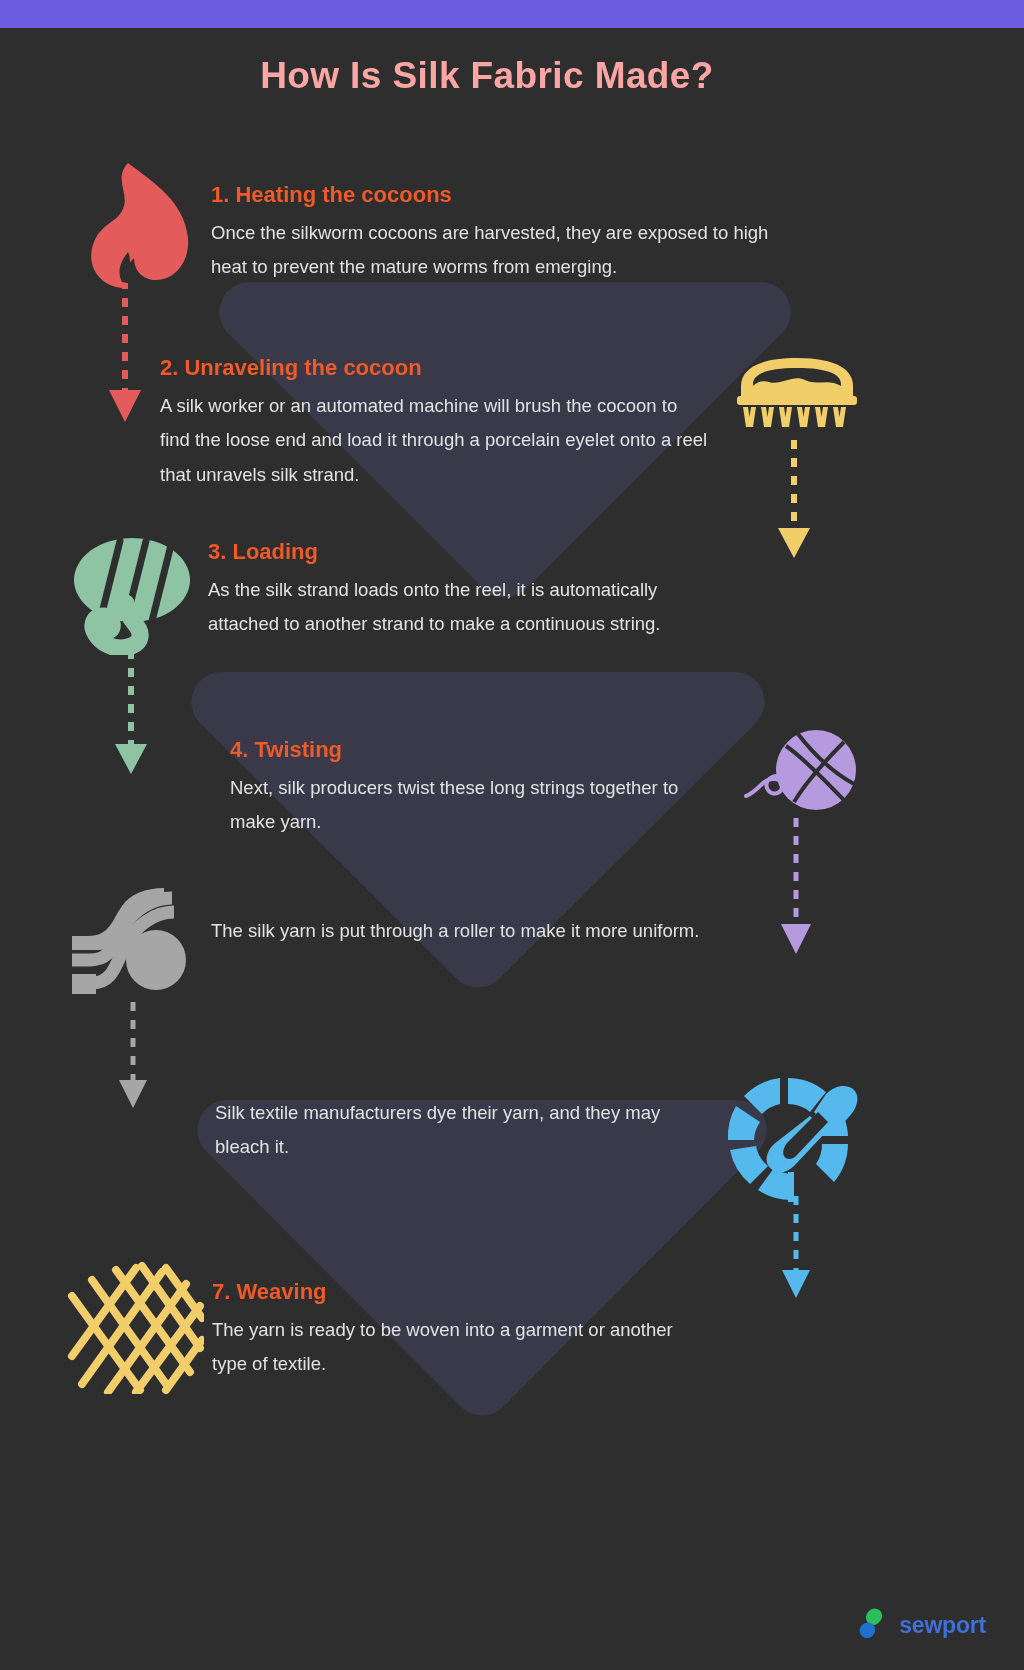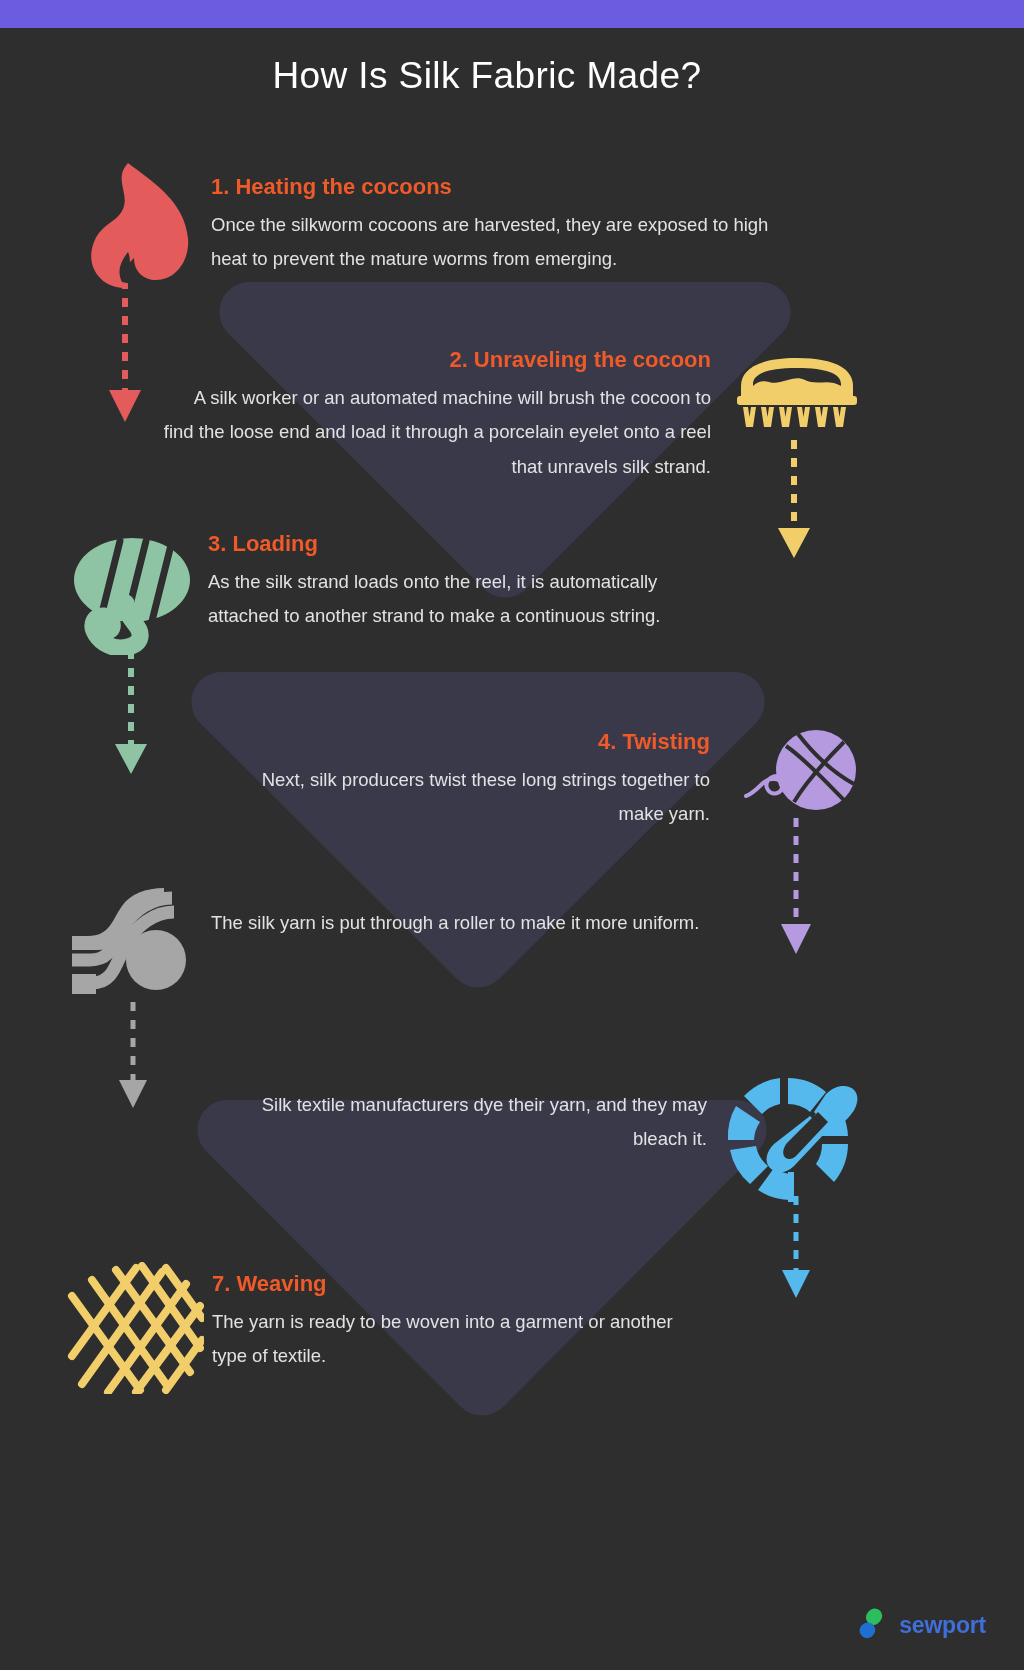--- a/index.html
+++ b/index.html
@@ -37,46 +37,47 @@
     z-index: 0;
   }
 
   
   .title {
     position: absolute;
     left: 0;
     top: 55px;
     width: 974px;
     text-align: center;
-    color: #ffffff;
+    color: #fca5a5;
     font-size: 37px;
-    font-weight: normal;
+    font-weight: bold;
     letter-spacing: 0.4px;
     z-index: 3;
   }
 
   
   .step {
     position: absolute;
     z-index: 3;
+    margin-top: 8px;
   }
   .step-head {
     color: #f05a28;
     font-size: 22px;
     font-weight: bold;
     margin: 0 0 9px 0;
     line-height: 1.1;
   }
   .step-body {
     color: #e2e2e4;
     font-size: 18.5px;
     line-height: 1.85;
     margin: 0;
   }
-  .align-right { text-align: right; }
+  .align-right { text-align: left; }
   .align-left  { text-align: left; }
 
   
   .icon {
     position: absolute;
     z-index: 3;
   }
 
   
   .arrow {

